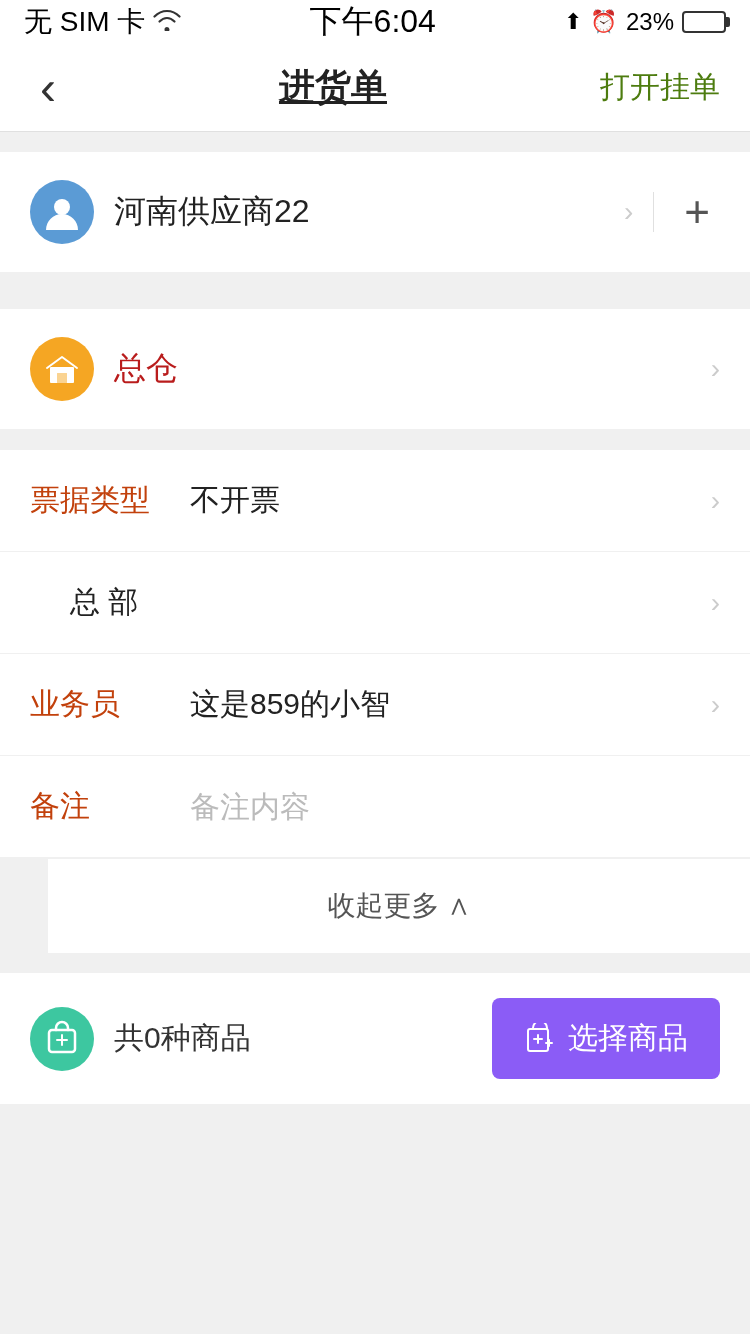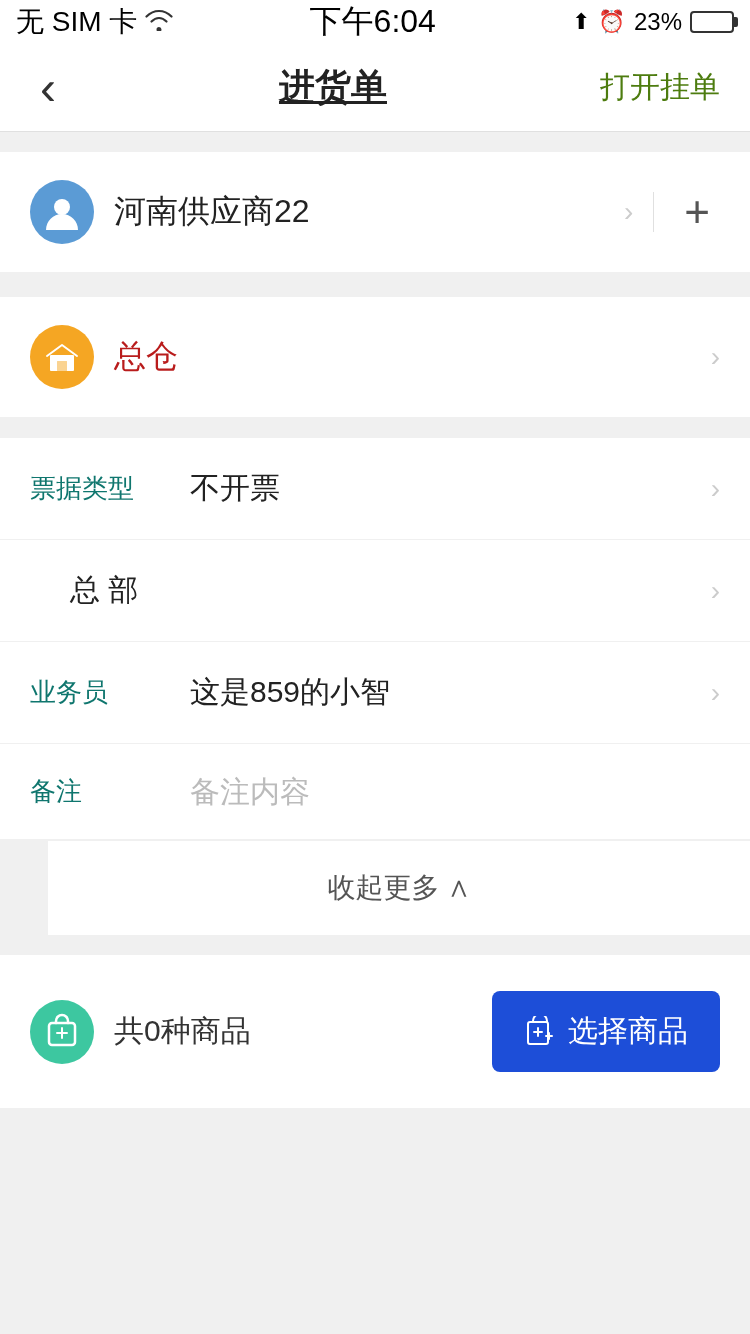--- a/index.html
+++ b/index.html
@@ -12,21 +12,21 @@
       overflow-x: hidden;
     }
 
     
     .status-bar {
       height: 44px;
       background: #fff;
       display: flex;
       align-items: center;
       justify-content: space-between;
-      padding: 0 16px;
+      padding: 0 24px;
       font-size: 28px;
     }
     .status-left {
       display: flex;
       align-items: center;
       gap: 8px;
       font-size: 28px;
       font-weight: 500;
     }
     .status-right {
@@ -91,21 +91,21 @@
 
     
     .divider-section {
       height: 20px;
       background: #f0f0f0;
     }
 
     
     .card {
       background: #fff;
-      margin-bottom: 4px;
+      margin-bottom: 16px;
     }
 
     
     .supplier-row {
       display: flex;
       align-items: center;
       padding: 28px 30px;
       background: #fff;
       border-bottom: 1px solid #f0f0f0;
     }
@@ -184,22 +184,22 @@
       margin-top: 20px;
     }
     .form-row {
       display: flex;
       align-items: center;
       padding: 30px 30px;
       border-bottom: 1px solid #f0f0f0;
       min-height: 88px;
     }
     .form-label {
-      font-size: 26px;
-      color: #0f766e;
+      font-size: 30px;
+      color: #c2410c;
       min-width: 120px;
       flex-shrink: 0;
     }
     .form-value {
       flex: 1;
       font-size: 30px;
       color: #222;
       padding-left: 40px;
     }
     .form-input {
@@ -230,40 +230,40 @@
     
     .bottom-divider {
       height: 20px;
       background: #f0f0f0;
     }
 
     .product-bar {
       display: flex;
       align-items: center;
       background: #fff;
-      padding: 36px 30px;
+      padding: 25px 30px;
     }
     .product-icon {
       width: 64px;
       height: 64px;
       border-radius: 50%;
       background: #3dc7a0;
       display: flex;
       align-items: center;
       justify-content: center;
       margin-right: 20px;
       flex-shrink: 0;
     }
     .product-count {
       flex: 1;
       font-size: 30px;
       color: #333;
     }
     .select-btn {
-      background: #1d4ed8;
+      background: #8b5cf6;
       color: #fff;
       border: none;
       border-radius: 8px;
       padding: 20px 32px;
       font-size: 30px;
       cursor: pointer;
       display: flex;
       align-items: center;
       gap: 12px;
     }

